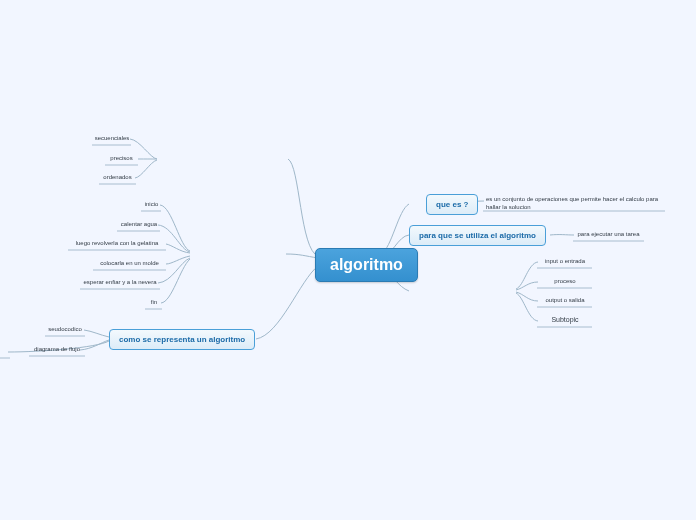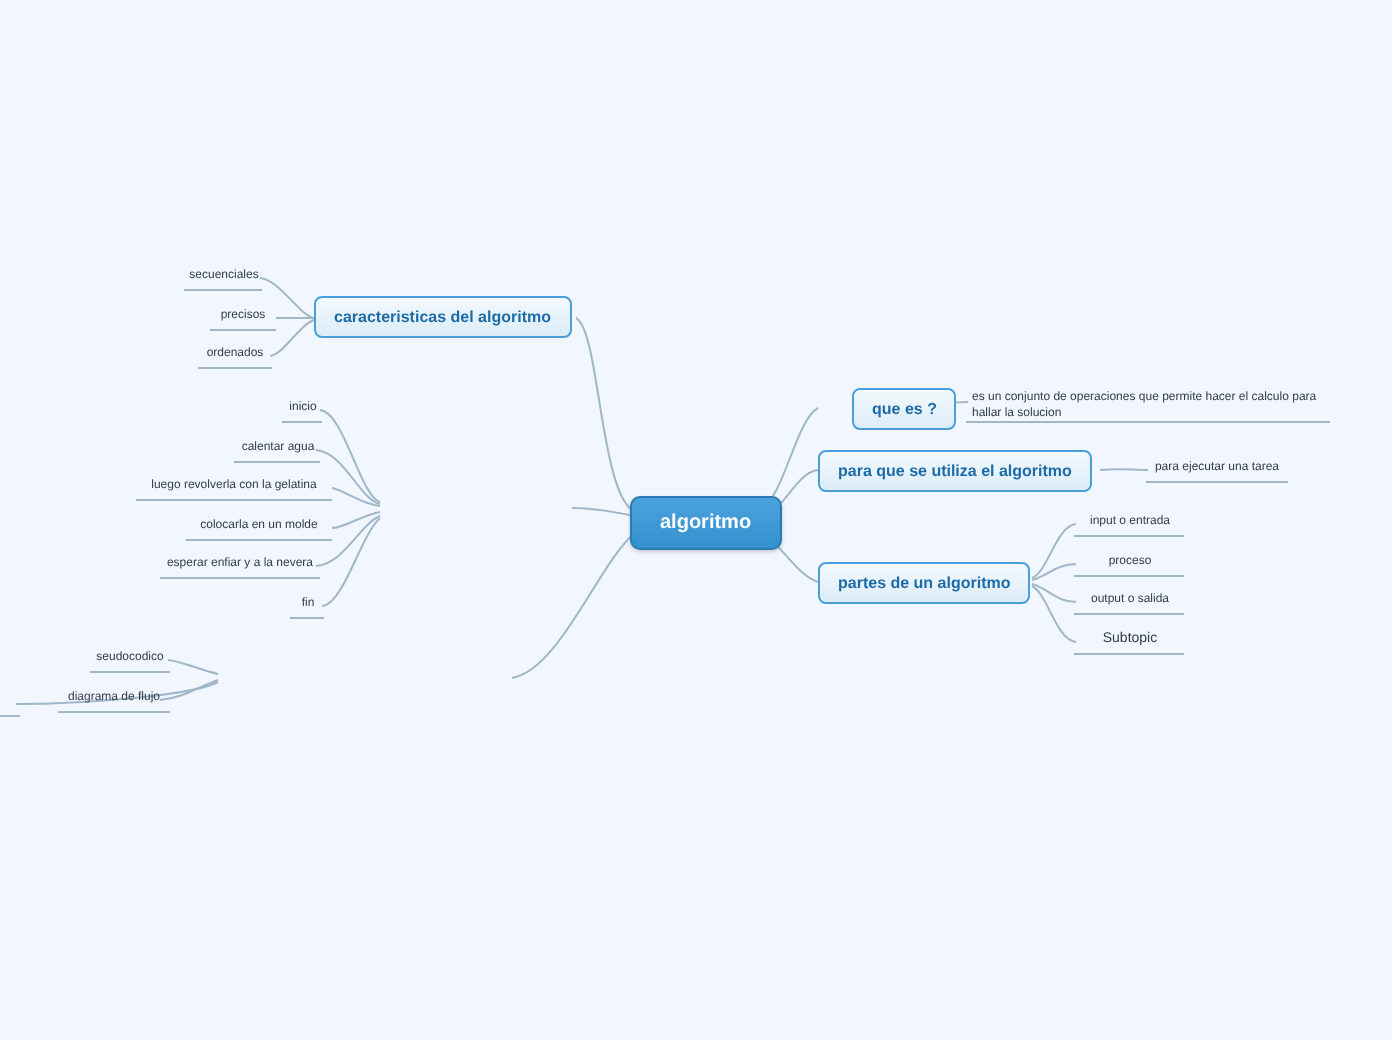--- a/index.html
+++ b/index.html
@@ -32,21 +32,21 @@
     box-sizing: border-box;
     white-space: nowrap;
   }
   
   .node.root {
     background: #3f97d4;
     background: linear-gradient(#4ba3dd, #3490cf);
     border: 1px solid #2b7bb3;
     border-radius: 5px;
     color: #ffffff;
-    font-size: 10px;
+    font-size: 16px;
     font-weight: bold;
     padding: 7px 14px;
     text-align: center;
     box-shadow: 0 1px 2px rgba(0,0,0,0.18);
   }
   
   .node.main {
     background: #eaf4fb;
     background: linear-gradient(#f3f9fd, #dcecf8);
     border: 1px solid #4a9fd8;
@@ -132,40 +132,39 @@
 
       <line x1="537" y1="268" x2="592" y2="268"></line>
       <line x1="537" y1="288" x2="592" y2="288"></line>
       <line x1="537" y1="307" x2="592" y2="307"></line>
       <line x1="537" y1="327" x2="592" y2="327"></line>
     </g>
   </svg>
 
   <div class="node root" style="left:315px; top:248px;">algoritmo</div>
 
-  <div class="node main" style="left:157px; top:148px;">caracteristicas del algoritmo</div>
   <div class="node leaf" style="left:92px; top:135px; width:40px;">secuenciales</div>
   <div class="node leaf" style="left:104px; top:155px; width:35px;">precisos</div>
   <div class="node leaf" style="left:98px; top:174px; width:39px;">ordenados</div>
 
   <div class="node leaf" style="left:141px; top:201px; width:21px;">inicio</div>
   <div class="node leaf" style="left:117px; top:221px; width:44px;">calentar agua</div>
   <div class="node leaf" style="left:67px; top:240px; width:100px;">luego revolverla con la gelatina</div>
   <div class="node leaf" style="left:92px; top:260px; width:75px;">colocarla en un molde</div>
   <div class="node leaf" style="left:79px; top:279px; width:82px;">esperar enfiar y a la nevera</div>
   <div class="node leaf" style="left:145px; top:299px; width:18px;">fin</div>
 
+  <div class="node main" style="left:109px; top:329px;">como se representa un algoritmo</div>
   <div class="node leaf" style="left:44px; top:326px; width:42px;">seudocodico</div>
   <div class="node leaf" style="left:28px; top:346px; width:58px;">diagrama de flujo</div>
 
   <div class="node main" style="left:426px; top:194px;">que es ?</div>
   <div class="node leaf multiline" style="left:484px; top:195px; width:178px;">es un conjunto de operaciones que permite hacer el calculo para hallar la solucion</div>
 
   <div class="node main" style="left:409px; top:225px;text-align:center;">para que se utiliza el algoritmo</div>
   <div class="node leaf" style="left:574px; top:231px; width:69px;">para ejecutar una tarea</div>
 
-  <div class="node main" style="left:409px; top:281px;">partes de un algoritmo</div>
   <div class="node leaf" style="left:538px; top:258px; width:54px;">input o entrada</div>
   <div class="node leaf" style="left:538px; top:278px; width:54px;">proceso</div>
   <div class="node leaf" style="left:538px; top:297px; width:54px;">output o salida</div>
   <div class="node leaf" style="left:538px; top:316px; width:54px; font-size:7px;">Subtopic</div>
 
 </div>
 
 </body></html>

